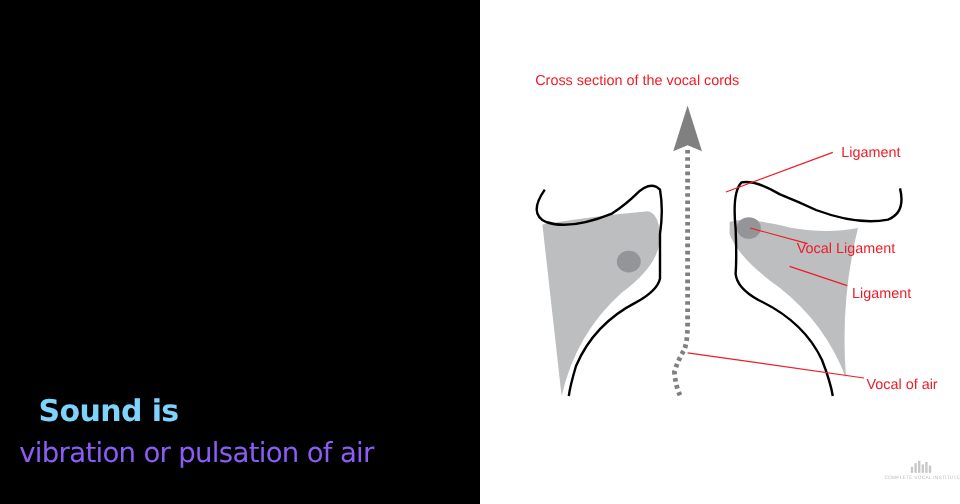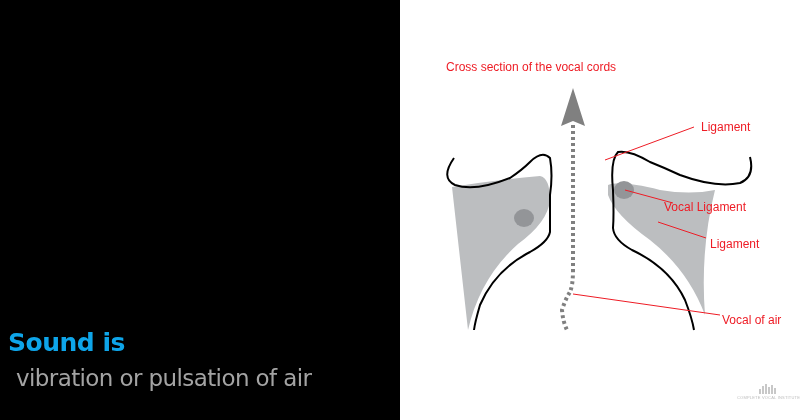--- a/index.html
+++ b/index.html
@@ -1,19 +1,19 @@
 <!DOCTYPE html>
 <html><head>
   <meta charset="utf-8">
   <style>
     html, body { margin:0; padding:0; }
     body { width:800px; height:420px; position:relative; overflow:hidden; background:#ffffff; font-family:"Liberation Sans", sans-serif; }
     .left-panel { position:absolute; left:0; top:0; width:400px; height:420px; background:#000000; }
-    .headline { position:absolute; left:8px; top:328px; color:#0ea5e9; font-family:"DejaVu Sans", sans-serif; font-weight:bold; font-size:25px; letter-spacing:-0.5px; }
-    .subline { position:absolute; left:16px; top:365px; color:#a3a3a3; font-family:"DejaVu Sans", sans-serif; font-size:23px; letter-spacing:-0.6px;text-align:right; }
+    .headline { position:absolute; left:32px; top:328px; color:#7dd3fc; font-family:"DejaVu Sans", sans-serif; font-weight:bold; font-size:25px; letter-spacing:-0.5px; }
+    .subline { position:absolute; left:16px; top:365px; color:#8b5cf6; font-family:"DejaVu Sans", sans-serif; font-size:23px; letter-spacing:-0.6px;text-align:right; }
     .right-panel { position:absolute; left:400px; top:0; width:400px; height:420px; background:#ffffff; }
     svg.diagram { position:absolute; left:0; top:0; }
     .lbl { position:absolute; color:#ee1c25; font-family:"Liberation Sans", sans-serif; font-size:12px; white-space:nowrap; }
     .title-lbl { left:46px; top:60px; }
     .moveable { left:301px; top:120px; }
     .mucous { left:288px; top:134px; }
     .vocal-lig { left:264px; top:200px; }
     .muscles { left:310px; top:237px; }
     .flow { left:322px; top:313px; }
     .logo { position:absolute; left:337px; top:384px; width:60px; text-align:center; }

